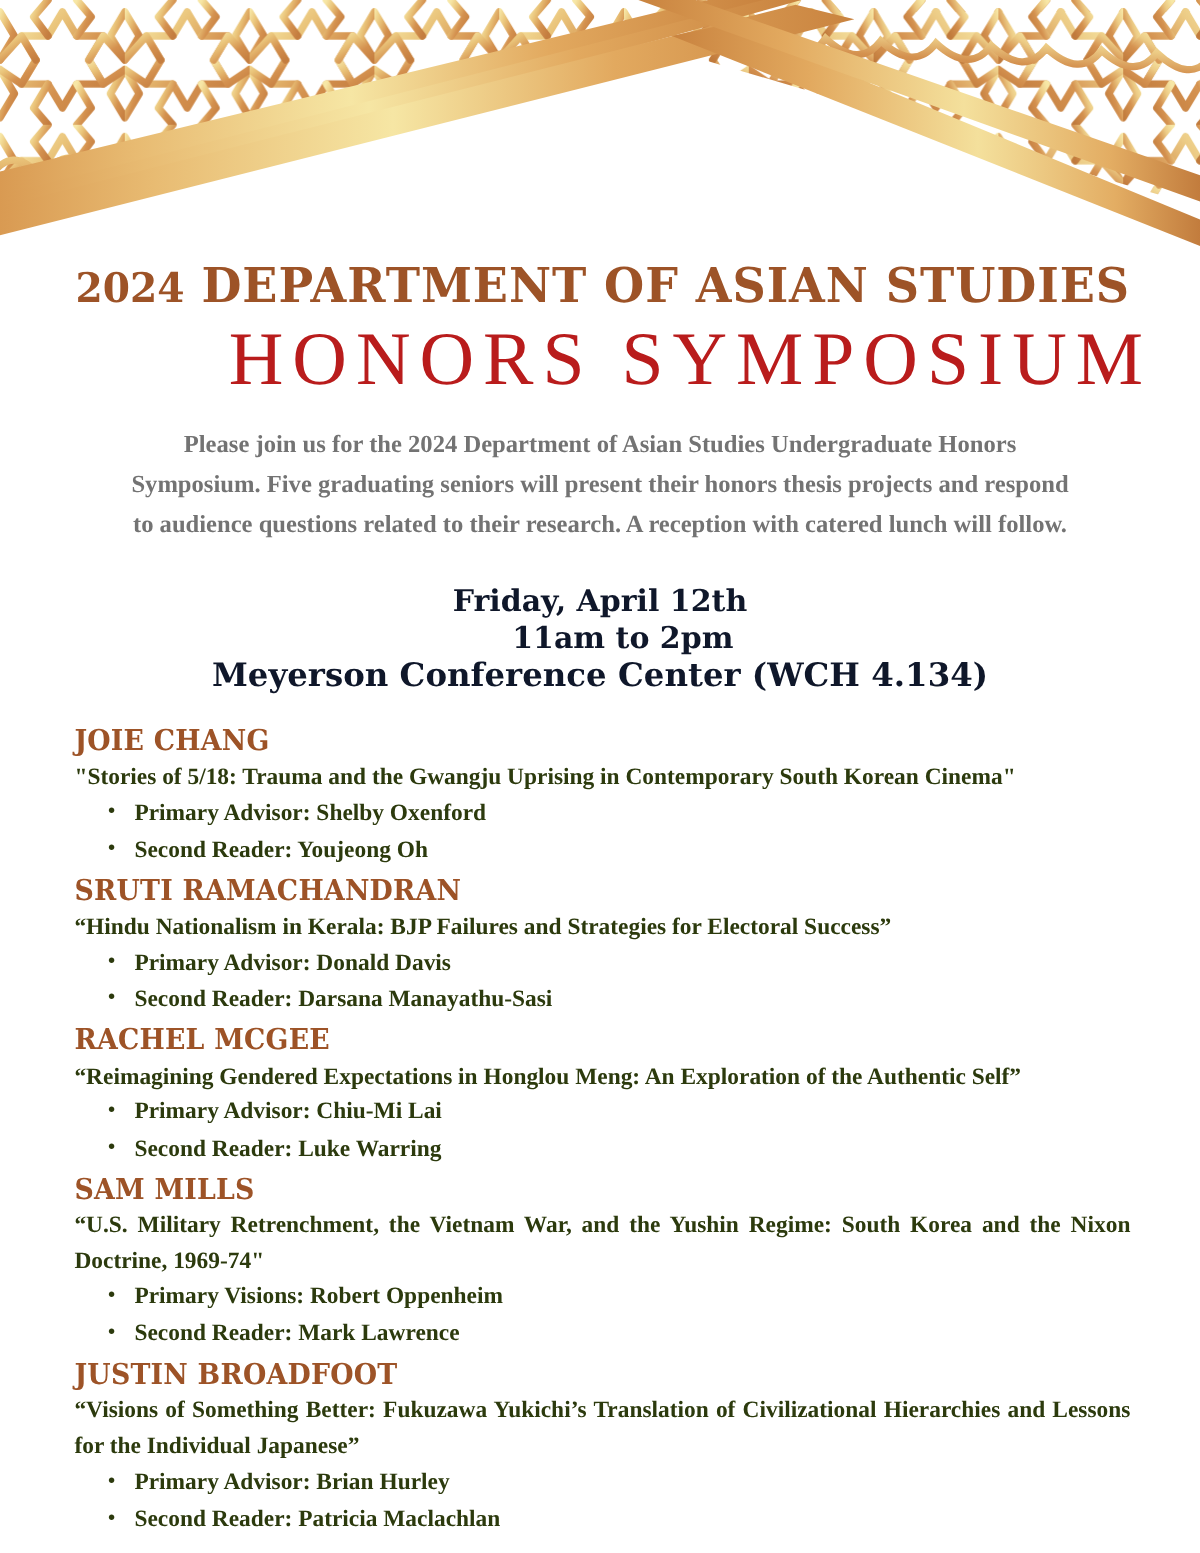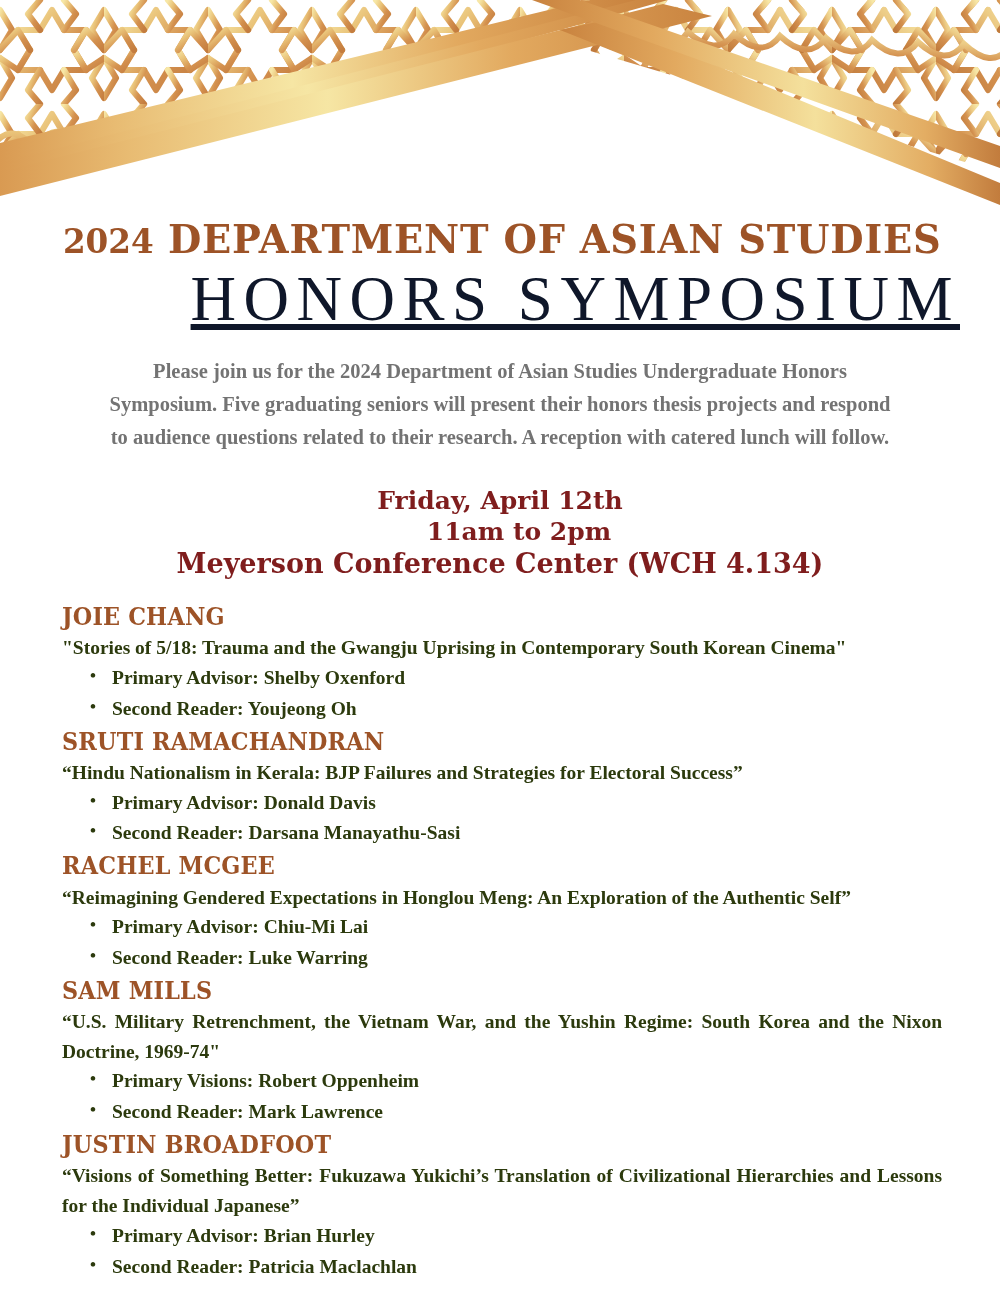--- a/index.html
+++ b/index.html
@@ -49,46 +49,45 @@
     margin: 14px 0 0 0;
     white-space: nowrap;
     transform: scaleX(0.96);
   }
   .title-line-1 .yr {
     font-size: 34px;
     letter-spacing: 0px;
   }
 
   .title-line-2 {
-    color: #0f172a;
+    color: #b91c1c;
     font-family: "Liberation Serif", "DejaVu Serif", serif;
     font-weight: 400;
     font-size: 63px;
     letter-spacing: 7.5px;
     line-height: 1.08;
     margin: 6px 0 0 0;
     white-space: nowrap;
-    text-decoration: underline;
   }
 
   .intro {
     color: #737373;
     font-family: "Liberation Serif", "DejaVu Serif", serif;
     font-size: 20.5px;
     line-height: 1.62;
     text-align: center;
     margin: 22px auto 0 auto;
     width: 800px;
     font-weight: 600;
   }
 
   .event-block {
     text-align: center;
     margin-top: 30px;
-    color: #7f1d1d;
+    color: #0f172a;
     font-family: "DejaVu Serif", "Liberation Serif", serif;
     font-weight: 700;
     line-height: 1.24;
   }
   .event-date    { font-size: 25px; }
   .event-time    { font-size: 25px; margin-left: 38px; }
   .event-place   { font-size: 27px; }
 
   
   .students {

